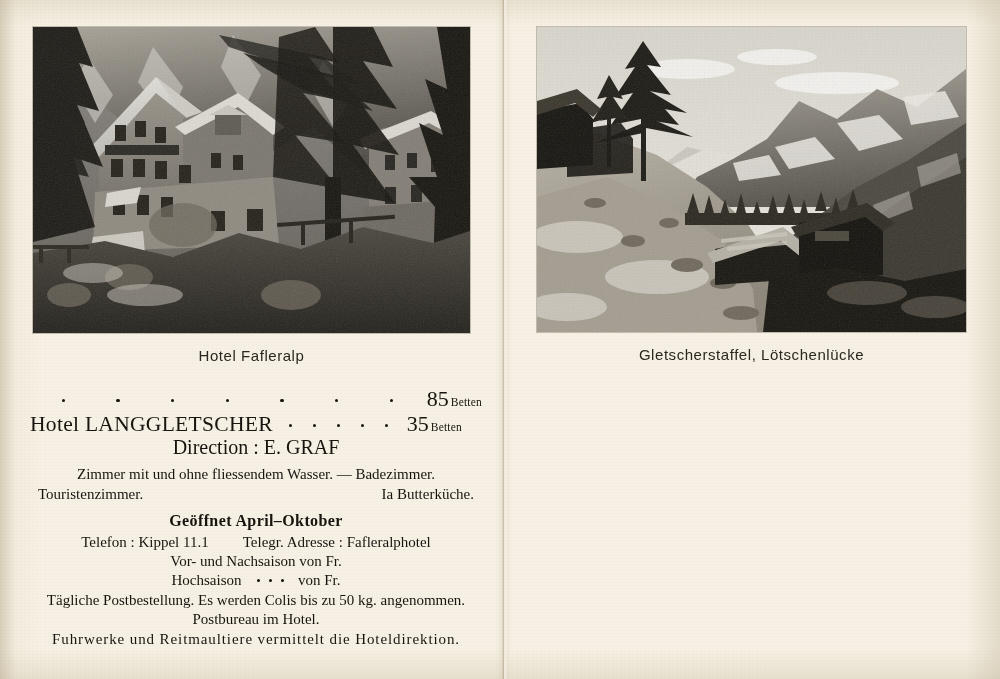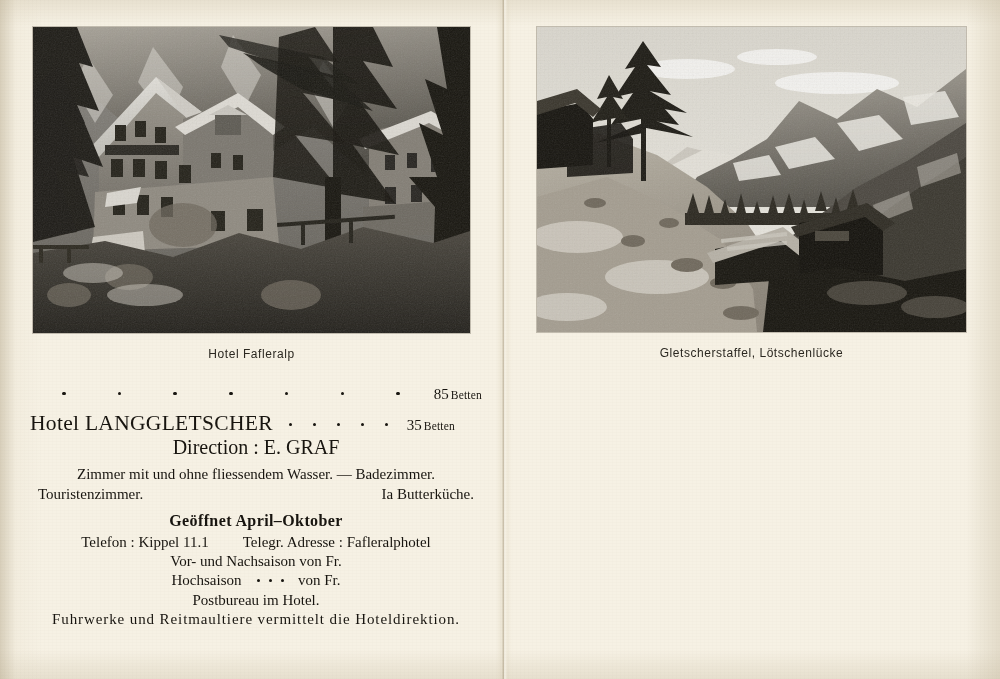--- a/index.html
+++ b/index.html
@@ -36,30 +36,30 @@
   .page-left{left:0;width:500px;}
   .page-right{left:500px;width:500px;}
 
   
   .photo{position:absolute;overflow:hidden;background:#6a665d;
      box-shadow:0 0 0 1px rgba(60,52,38,.28);}
   .photo svg{display:block;width:100%;height:100%;}
 
   .caption{position:absolute;width:100%;text-align:center;
      font-family:"Liberation Sans", sans-serif;
-     font-size:12px;letter-spacing:.55px;color:#2a2720;}
+     font-size:15px;letter-spacing:.55px;color:#2a2720;}
 
   
   .lp-titles{position:absolute;left:30px;top:386px;width:452px;}
   .title-row{display:flex;align-items:baseline;white-space:nowrap;height:25px;}
   .t-name{font-size:21.5px;letter-spacing:.3px;}
   .dots{flex:1 1 auto;display:flex;align-items:center;justify-content:space-around;
         padding:0 8px 0 6px;position:relative;top:-4px;}
   .dots i{display:block;width:3.4px;height:3.4px;border-radius:50%;background:#17140f;}
-  .t-num{font-size:15px;padding-right:2px;}
+  .t-num{font-size:22px;padding-right:2px;}
   .t-betten{font-size:11.5px;letter-spacing:.2px;}
 
   .lp-body{position:absolute;left:26px;top:438px;width:460px;text-align:center;}
   .lp-body .ln{font-size:15px;line-height:19.4px;white-space:nowrap;}
   .lp-body .bold{font-weight:bold;letter-spacing:.4px;}
   .lp-body .spread{letter-spacing:.9px;}
   .two-col{display:flex;justify-content:space-between;padding:0 12px;}
   .tel-row{display:flex;justify-content:center;gap:34px;}
   .dotline{display:inline-flex;align-items:center;gap:9px;padding:0 10px 0 12px;position:relative;top:-3px;}
   .dotline i{width:3px;height:3px;border-radius:50%;background:#17140f;display:block;}
@@ -252,20 +252,21 @@
       <div class="ln">Vor- und Nachsaison von Fr.</div>
       <div class="ln">
         <span>Hochsaison</span>
         <span class="dotline">
             <i></i>
             <i></i>
             <i></i>
           </span>
         <span>von Fr.</span>
       </div>
+      <div class="ln">Tägliche Postbestellung. Es werden Colis bis zu 50 kg. angenommen.</div>
       <div class="ln">Postbureau im Hotel.</div>
       <div class="ln spread">Fuhrwerke und Reitmaultiere vermittelt die Hoteldirektion.</div>
     </div>
   </div>
 
   <div class="page page-right">
 
     <div class="photo" style="left:37px;top:27px;width:429px;height:305px;">
       <svg viewBox="0 0 429 305" preserveAspectRatio="none">
         <defs>

